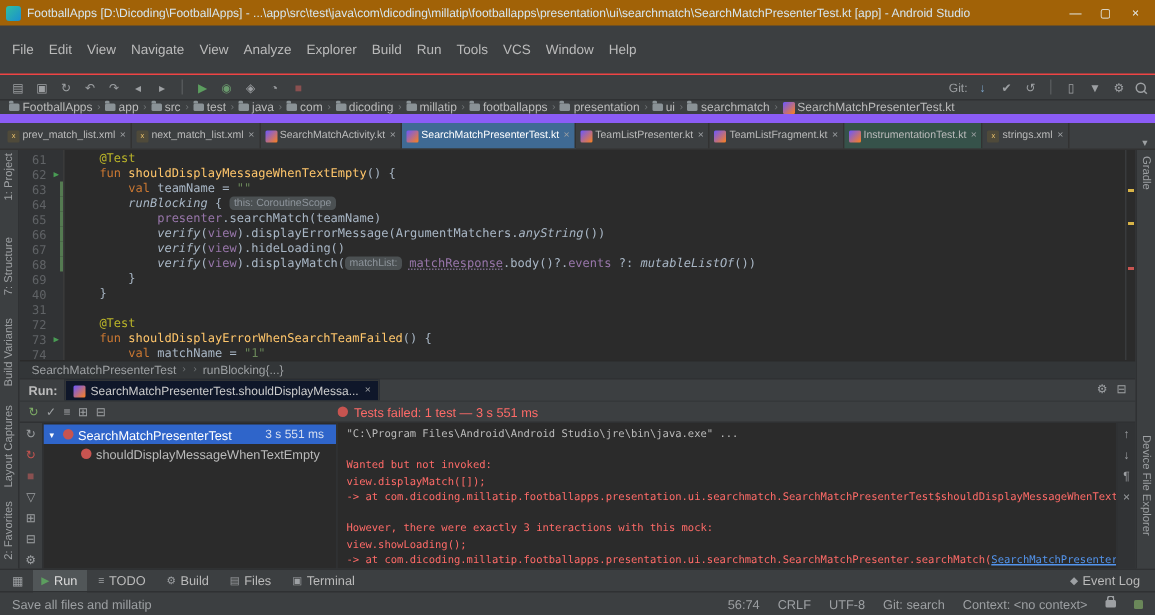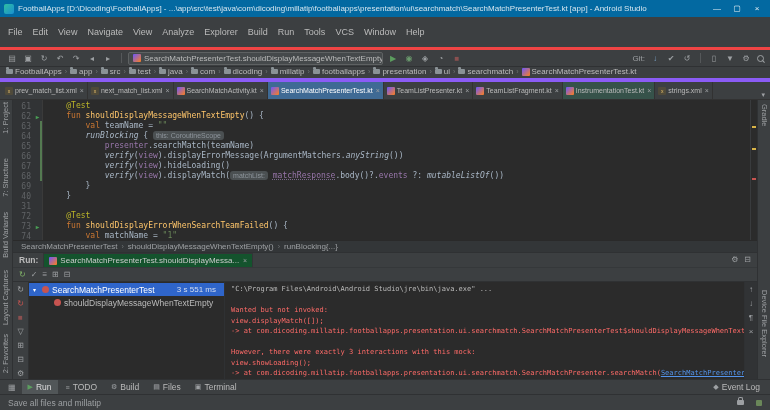--- a/index.html
+++ b/index.html
@@ -1,34 +1,34 @@
 <!DOCTYPE html>
 <html><head>
 <meta charset="utf-8">
 <style>
 *{box-sizing:border-box;margin:0;padding:0}
 html,body{width:770px;height:410px;overflow:hidden}
 body{font-family:"Liberation Sans",sans-serif;background:#3c3f41;color:#bbbbbb;font-size:9px}
 .app{width:770px;height:410px;display:flex;flex-direction:column}
-.titlebar{height:17px;background:#0369a1;display:flex;align-items:center;padding:0 4px;gap:4px;flex:0 0 auto}
+.titlebar{height:17px;background:#a16207;display:flex;align-items:center;padding:0 4px;gap:4px;flex:0 0 auto}
 .as-logo{width:10px;height:10px;border-radius:2px;background:linear-gradient(135deg,#2fbfa0,#1a8fd1);flex:0 0 auto}
 .title-text{color:#d6e6ef;font-size:8px;white-space:nowrap;overflow:hidden;flex:1}
 .win-controls{display:flex;gap:2px;flex:0 0 auto}
 .win-btn{width:18px;text-align:center;color:#e8f1f5;font-size:8px;line-height:15px}
-.menubar{height:33px;display:flex;align-items:center;padding:14px 3px;border-bottom:3px solid #ef4444;flex:0 0 auto}
+.menubar{height:33px;display:flex;align-items:center;padding:14px 3px;border-bottom:1px solid #ef4444;flex:0 0 auto}
 .menu-item{padding:0 5px;color:#bbb}
 .toolbar{height:17px;display:flex;align-items:center;padding:0 5px;gap:3px;border-bottom:1px solid #2f3133;flex:0 0 auto}
 .tb-group{display:inline-flex;align-items:center;gap:2px}
 .tbi{width:14px;height:13px;display:inline-flex;align-items:center;justify-content:center;font-size:8px;color:#9da0a3}
 .tb-sep{width:1px;height:10px;background:#55585a;margin:0 3px}
 .tb-flex{flex:1}
 .run-combo{height:13px;display:inline-flex;align-items:center;gap:3px;border:1px solid #5e6162;border-radius:2px;background:#45494b;padding:0 4px;font-size:8px;color:#bbb;max-width:255px;white-space:nowrap;overflow:hidden}
 .ico-kt{width:8px;height:8px;flex:0 0 auto;background:linear-gradient(135deg,#6b57ff,#fc801d);border-radius:1px}
 .git-label{font-size:8px;color:#9da0a3;margin-left:4px}
-.navbar{height:15px;display:flex;align-items:flex-start;padding:0 6px;gap:2px;border-bottom:4px solid #8b5cf6;flex:0 0 auto;white-space:nowrap;overflow:hidden}
+.navbar{height:15px;display:flex;align-items:flex-start;padding:0 6px;gap:2px;border-bottom:6px solid #8b5cf6;flex:0 0 auto;white-space:nowrap;overflow:hidden}
 .crumb{display:inline-flex;align-items:center;gap:2px;color:#bbb;font-size:8px}
 .crumb-sep{color:#6f7375;font-size:7px;margin:0 1px}
 .ico-folder{width:7px;height:5px;background:#8a9296;border-radius:1px;position:relative;flex:0 0 auto}
 .ico-folder::before{content:"";position:absolute;top:-2px;left:0;width:3px;height:2px;background:#8a9296;border-radius:1px 1px 0 0}
 .tabbar{height:18px;display:flex;align-items:flex-end;background:#3c3f41;border-bottom:1px solid #323232;flex:0 0 auto;overflow:hidden;padding-left:2px}
 .tab{height:17px;display:inline-flex;align-items:center;gap:2px;padding:0 3px;border-right:1px solid #323232;font-size:7px;color:#bbb;white-space:nowrap}
 .tab.selected{background:#3f6a94;color:#fff}
 .tab.test-scope{background:#36524a}
 .ico-xml{width:8px;height:8px;background:#4f4a3a;color:#e8bf6a;font-size:5px;line-height:8px;text-align:center;border-radius:1px;flex:0 0 auto}
 .tab-close{font-size:7px;color:#9da0a3;margin-left:1px}
@@ -57,21 +57,21 @@
 .c-fld{color:#9876aa}
 .c-it{color:#a9b7c6;font-style:italic}
 .c-fldu{color:#9876aa;text-decoration:underline dotted #7a6a8a}
 .c-hint{display:inline-block;background:#4b5052;color:#8e959c;border-radius:3px;padding:0 3px;font-size:7px;line-height:9px;font-family:"Liberation Sans",sans-serif;vertical-align:middle}
 .stripe{width:7px;background:#2b2b2b;border-left:1px solid #393b3d;position:relative;flex:0 0 auto}
 .mark{position:absolute;left:1px;right:1px;height:2px}
 .crumbbar{height:12px;background:#333638;display:flex;align-items:center;padding:0 8px;gap:3px;font-size:8px;color:#9da0a3;border-top:1px solid #2a2a2a;flex:0 0 auto;white-space:nowrap;overflow:hidden}
 .runpanel{flex:1;display:flex;flex-direction:column;background:#3c3f41;min-height:0}
 .rp-header{height:15px;display:flex;align-items:center;gap:5px;padding:0 6px;border-top:1px solid #2f3133;flex:0 0 auto}
 .rp-title{font-size:8.5px;color:#bbb;font-weight:bold}
-.rp-tab{height:14px;display:inline-flex;align-items:center;gap:3px;background:#14532d;border:1px solid #323537;border-bottom:none;padding:0 5px;font-size:8px;color:#ccc;max-width:265px;white-space:nowrap;overflow:hidden}
+.rp-tab{height:14px;display:inline-flex;align-items:center;gap:3px;background:#0f172a;border:1px solid #323537;border-bottom:none;padding:0 5px;font-size:8px;color:#ccc;max-width:265px;white-space:nowrap;overflow:hidden}
 .rp-hdr-icons{margin-left:auto;display:flex;gap:6px}
 .rpi{font-size:8px;color:#9da0a3;line-height:10px}
 .rp-toolbar{height:14px;display:flex;align-items:center;flex:0 0 auto;border-top:1px solid #35383a}
 .rp-tb-icons{width:212px;display:flex;align-items:center;gap:5px;padding:0 6px;flex:0 0 auto}
 .rp-status{display:flex;align-items:center;gap:4px;font-size:8.5px;color:#ff6b68;white-space:nowrap;overflow:hidden}
 .fail-dot{width:7px;height:7px;border-radius:50%;background:#c75450;display:inline-block;flex:0 0 auto}
 .rp-content{flex:1;display:flex;min-height:0;border-top:1px solid #2f3133}
 .rp-left{width:212px;display:flex;flex:0 0 auto;border-right:1px solid #2f3133}
 .rp-vstrip{width:16px;background:#3c3f41;display:flex;flex-direction:column;align-items:center;padding-top:3px;gap:4px;flex:0 0 auto;border-right:1px solid #2f3133}
 .tree{flex:1;background:#2b2b2b;padding-top:1px;min-width:0;overflow:hidden}
@@ -138,25 +138,20 @@
     <span id="tb-left" class="tb-group">
         <span class="tbi">▤</span>
         <span class="tbi">▣</span>
         <span class="tbi">↻</span>
         <span class="tbi">↶</span>
         <span class="tbi">↷</span>
         <span class="tbi">◂</span>
         <span class="tbi">▸</span>
       </span>
     <span class="tb-sep"></span>
-    <span class="run-combo">
-      <span class="ico-kt"></span>
-      <span>SearchMatchPresenterTest.shouldDisplayMessageWhenTextEmpty</span>
-
-    </span>
     <span id="tb-run" class="tb-group">
         <span class="tbi" style="color: rgb(92, 158, 95);">▶</span>
         <span class="tbi" style="color: rgb(106, 154, 109);">◉</span>
         <span class="tbi" style="color: rgb(157, 160, 163);">◈</span>
         <span class="tbi" style="color: rgb(157, 160, 163);">◔</span>
         <span class="tbi" style="color: rgb(138, 80, 80);">■</span>
       </span>
     <span class="tb-flex"></span>
     <span class="git-label">Git:</span>
     <span id="tb-git" class="tb-group">
@@ -359,21 +354,20 @@
         <div class="stripe" id="stripe">
             <div class="mark" style="top: 26px; background: rgb(216, 179, 71);"></div>
             <div class="mark" style="top: 48px; background: rgb(216, 179, 71);"></div>
             <div class="mark" style="top: 78px; background: rgb(199, 84, 80);"></div>
           </div>
       </div>
 
       <div class="crumbbar" id="editor-crumbs">
           <span>SearchMatchPresenterTest</span>
           <span class="crumb-sep">›</span>
-          <span>shouldDisplayMessageWhenTextEmpty()</span>
           <span class="crumb-sep">›</span>
           <span>runBlocking{...}</span>
         </div>
 
       <div class="runpanel">
         <div class="rp-header">
           <span class="rp-title">Run:</span>
           <span class="rp-tab">
             <span class="ico-kt"></span>
             <span>SearchMatchPresenterTest.shouldDisplayMessa...</span>
@@ -385,20 +379,24 @@
             </span>
         </div>
         <div class="rp-toolbar">
           <span class="rp-tb-icons" id="rp-tb-icons">
               <span class="rpi" style="color: rgb(127, 174, 103);">↻</span>
               <span class="rpi" style="color: rgb(157, 160, 163);">✓</span>
               <span class="rpi" style="color: rgb(157, 160, 163);">≡</span>
               <span class="rpi" style="color: rgb(157, 160, 163);">⊞</span>
               <span class="rpi" style="color: rgb(157, 160, 163);">⊟</span>
             </span>
+          <span class="rp-status">
+            <span class="fail-dot"></span>
+            <span>Tests failed: 1 test — 3 s 551 ms</span>
+          </span>
         </div>
         <div class="rp-content">
           <div class="rp-left">
             <div class="rp-vstrip" id="rp-vstrip">
                 <span class="rpi">↻</span>
                 <span class="rpi" style="color: rgb(199, 84, 80);">↻</span>
                 <span class="rpi" style="color: rgb(138, 80, 80);">■</span>
                 <span class="rpi">▽</span>
                 <span class="rpi">⊞</span>
                 <span class="rpi">⊟</span>
@@ -463,18 +461,25 @@
         <span class="bb-item">
           <span class="bb-icon">◆</span>
           <span class="bb-label">Event Log</span>
         </span>
       </span>
   </div>
 
   <div class="statusbar">
     <span>Save all files and millatip</span>
     <span class="sb-right">
+      <span id="sb-items" class="sb-right">
+          <span class="sb-item">56:74</span>
+          <span class="sb-item">CRLF</span>
+          <span class="sb-item">UTF-8</span>
+          <span class="sb-item">Git: search</span>
+          <span class="sb-item">Context: &lt;no context&gt;</span>
+        </span>
       <span class="lock"></span>
       <span class="sb-ind"></span>
     </span>
   </div>
 
 </div>
 
 </body></html>

